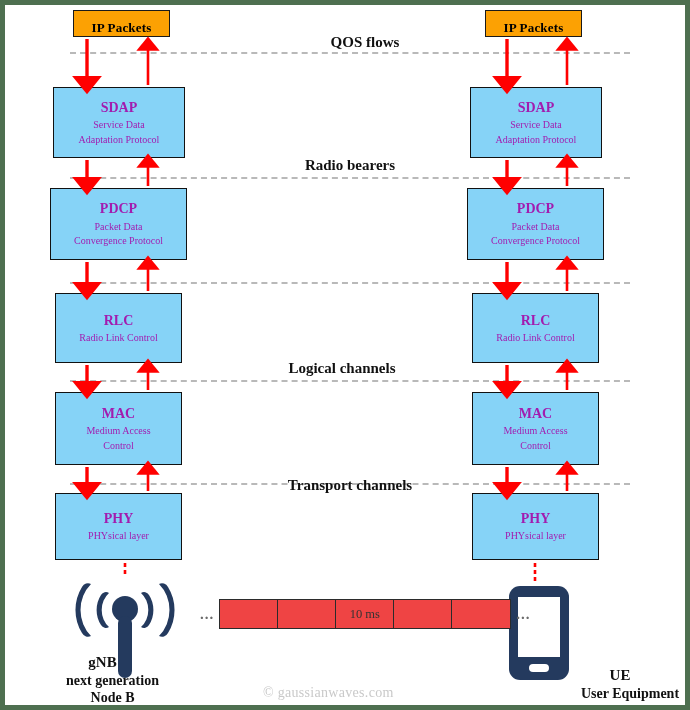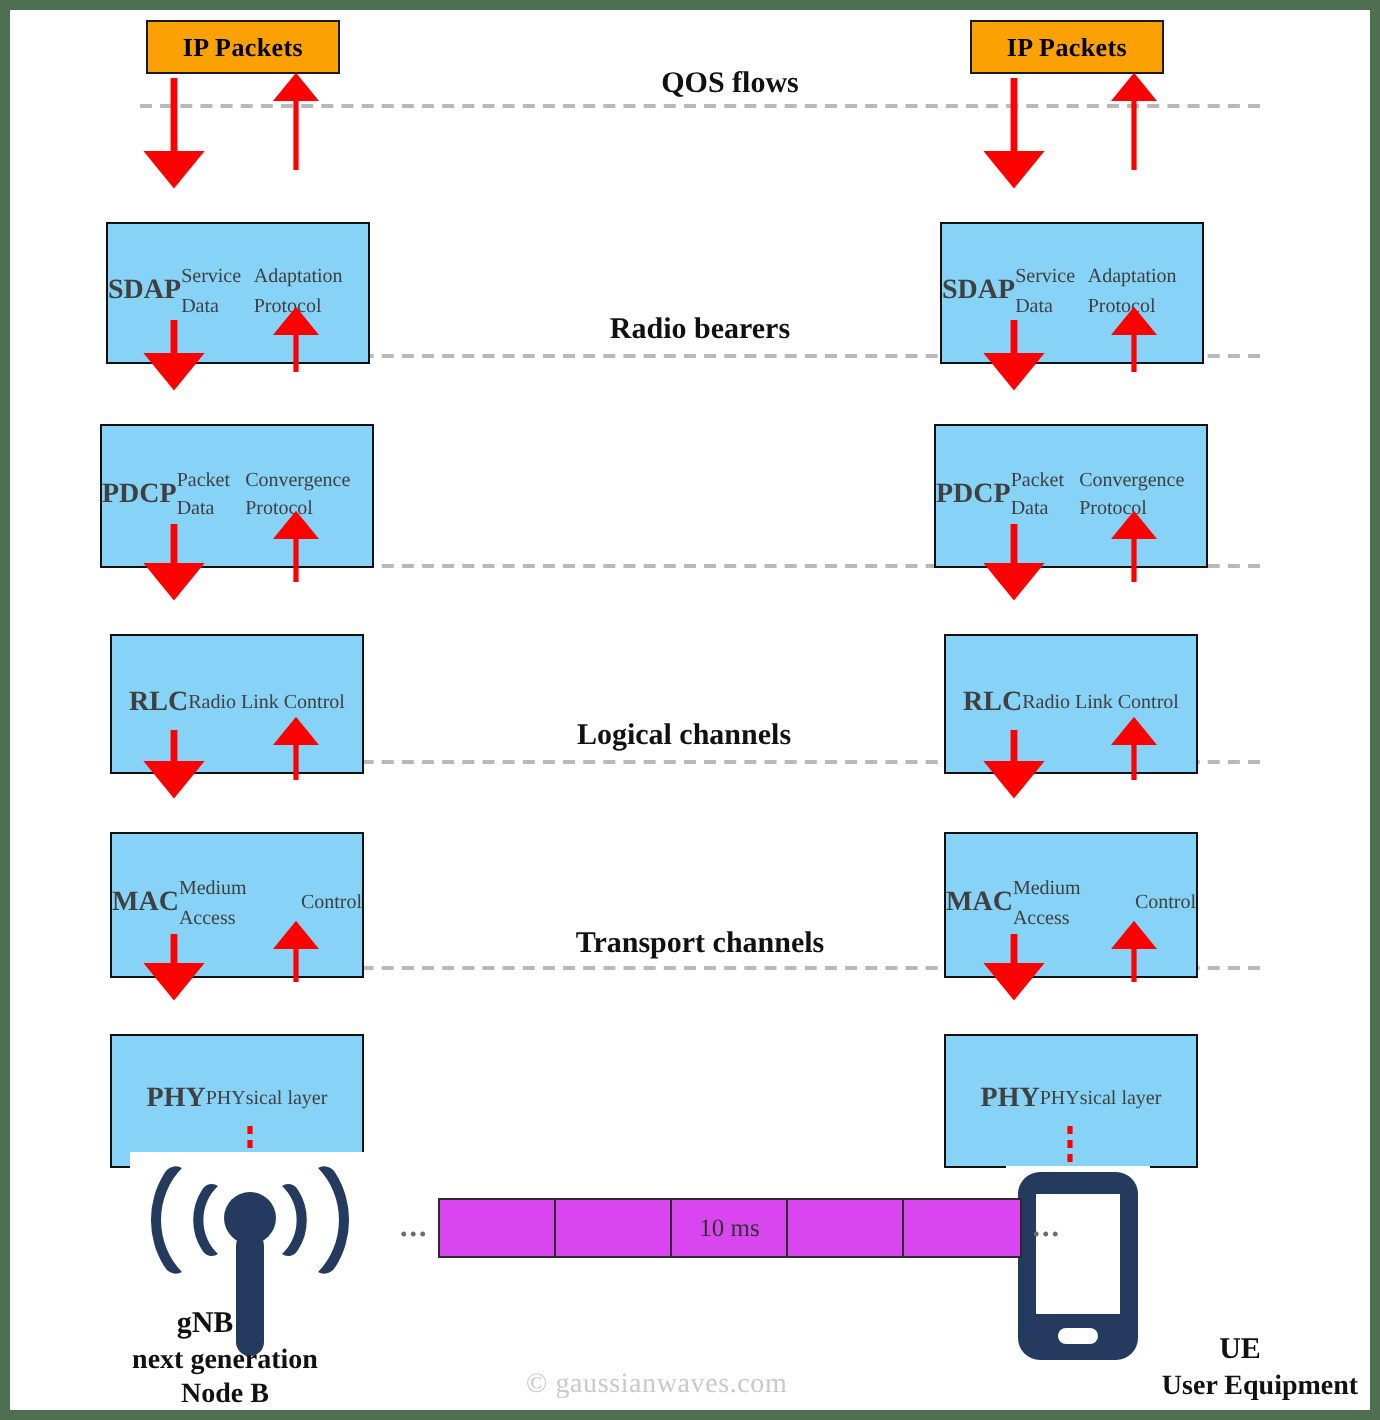--- a/index.html
+++ b/index.html
@@ -18,31 +18,30 @@
   }
   
   .node{position:absolute;box-sizing:border-box;}
 
   .ip-box{
     background:#fca103;
     border:1px solid #1a1a1a;
     color:#000;
     font-weight:bold;
     font-size:13px;
-    display:flex;align-items:center;justify-content:center;
+    display:flex;align-items:flex-end;justify-content:center;
     letter-spacing:.2px;
   }
   .layer-box{
     background:#86d3f7;
     border:1px solid #111;
-    color:#404040;
-    display:flex;flex-direction:row;
+    color:#a21caf;
+    display:flex;flex-direction:column;
     align-items:center;justify-content:center;
     line-height:1.45;
-    margin-top:24px;
   }
   .layer-box .abbr{font-weight:bold;font-size:14px;}
   .layer-box .full{font-size:10px;}
 
   
   .sep-line{
     position:absolute;
     height:0;
     border-top:2px dashed #b9b9b9;
   }
@@ -79,21 +78,21 @@
     position:absolute;font-weight:bold;font-size:10px;color:#111;
     text-align:left;white-space:nowrap;margin-top:32px;
   }
   .ellipsis{
     font-size:15px;color:#6b6b6b;font-weight:bold;
     padding:0 5px;letter-spacing:1px;
   }
   .frame-strip{display:flex;border:1px solid #2b2b2b;}
   .frame-cell{
     width:58px;height:28px;
-    background:#d946ef;
+    background:#ef4444;
     border-right:1px solid #2b2b2b;
     display:flex;align-items:center;justify-content:center;
     font-size:12.5px;color:#333;
     box-sizing:border-box;
   }
   .frame-cell:last-child{border-right:none;}
 
   .watermark{
     position:absolute;
     font-size:14px;
@@ -119,21 +118,21 @@
 
   <div class="sep-line" style="left:65px;top:172px;width:560px;"></div>
   <div class="sep-label" style="left:210px;top:152px;width:270px;">Radio bearers</div>
 
   <div class="sep-line" style="left:65px;top:277px;width:560px;"></div>
 
   <div class="sep-line" style="left:65px;top:375px;width:560px;"></div>
   <div class="sep-label" style="left:192px;top:355px;width:290px;">Logical channels</div>
 
   <div class="sep-line" style="left:65px;top:478px;width:560px;"></div>
-  <div class="sep-label" style="left:195px;top:459px;width:300px;">Transport channels</div>
+  <div class="sep-label" style="left:195px;top:472px;width:300px;">Transport channels</div>
 
   <div class="node layer-box" style="left:48px;top:82px;width:132px;height:71px;">
     <span class="abbr">SDAP</span>
     <span class="full">Service Data</span>
     <span class="full">Adaptation Protocol</span>
   </div>
 
   <div class="node layer-box" style="left:45px;top:183px;width:137px;height:72px;">
     <span class="abbr">PDCP</span>
     <span class="full">Packet Data</span>

